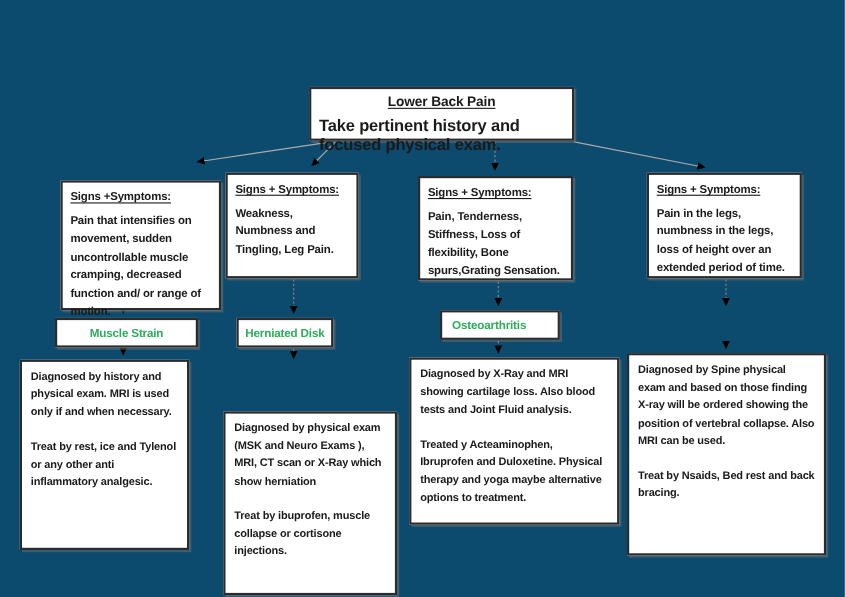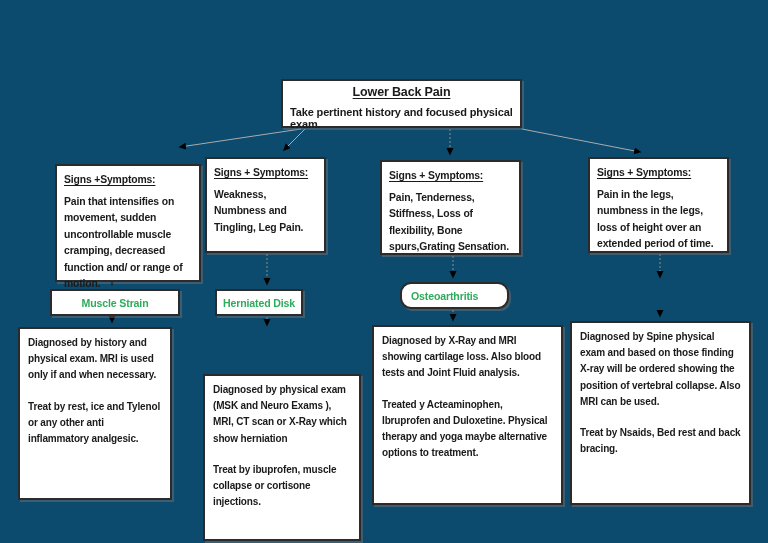--- a/index.html
+++ b/index.html
@@ -36,21 +36,21 @@
     padding: 4px 7px 0 7px;
   }
   .root-title {
     text-align: center;
     font-size: 12.5px;
     text-decoration: underline;
     text-underline-offset: 2px;
   }
   .root-subtitle {
     margin-top: 7px;
-    font-size: 11px;
+    font-size: 15px;
     text-align: left;
   }
   .signs-box { padding: 8px 7px 0 7px; font-size: 10.4px; }
   .signs-title {
     text-decoration: underline;
     text-underline-offset: 2px;
     margin-bottom: 9px;
   }
   .signs-text { line-height: 1.58; }
   #signs-1 { left: 55px;  top: 164px; width: 146px; height: 118px; }
@@ -60,28 +60,28 @@
   .diag-box {
     border-width: 2px;
     display: flex; align-items: center;
     font-size: 10.6px;
     color: #2EAC5C;
   }
   .diag-center { justify-content: center; }
   .diag-left { justify-content: flex-start; padding-left: 9px; }
   #diag-1 { left: 50px;  top: 289px; width: 130px; height: 27px; }
   #diag-2 { left: 215px; top: 289px; width: 88px; height: 27px; }
-  #diag-3 { left: 400px; top: 282px; width: 109px; height: 27px; border-radius: 11px; }
+  #diag-3 { left: 400px; top: 282px; width: 109px; height: 27px; }
   #diag-4 { left: 587px; top: 282px; width: 151px; height: 27px; }
   .treat-box { padding: 6px 8px 0 8px; font-size: 10px; }
   .treat-box p { line-height: 1.62; }
   .treat-box p + p { margin-top: 15px; }
   #treat-1 { left: 18px;  top: 327px; width: 154px; height: 173px; }
   #treat-2 { left: 203px; top: 330px; width: 158px; height: 167px; margin-top: 44px; }
-  #treat-3 { left: 372px; top: 325px; width: 191px; height: 180px; }
+  #treat-3 { left: 372px; top: 325px; width: 191px; height: 152px; }
   #treat-4 { left: 570px; top: 321px; width: 181px; height: 184px; }
 </style>
 </head>
 <body>
 
 <div class="canvas">
 
   <svg class="connectors" viewBox="0 0 768 543">
     <defs>
       <marker id="ah" markerWidth="8" markerHeight="8" refX="6" refY="3.5" orient="auto" markerUnits="userSpaceOnUse">

